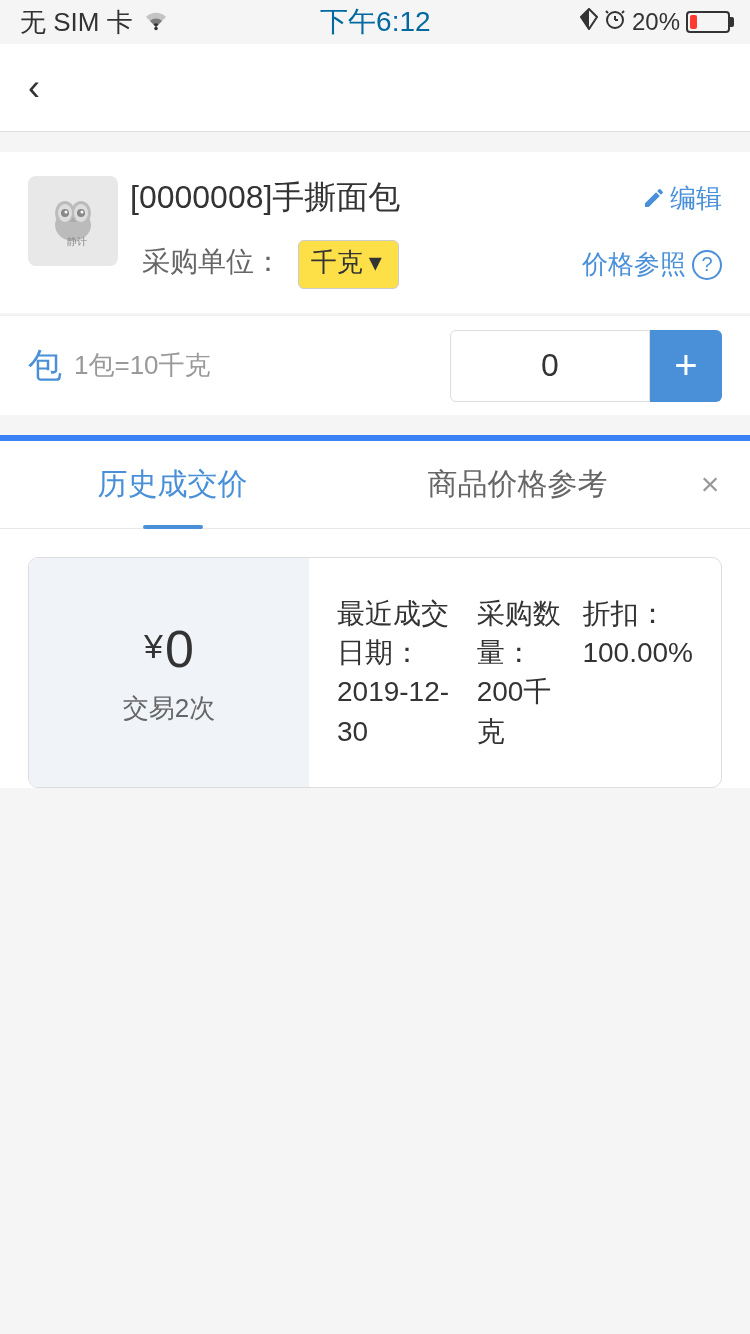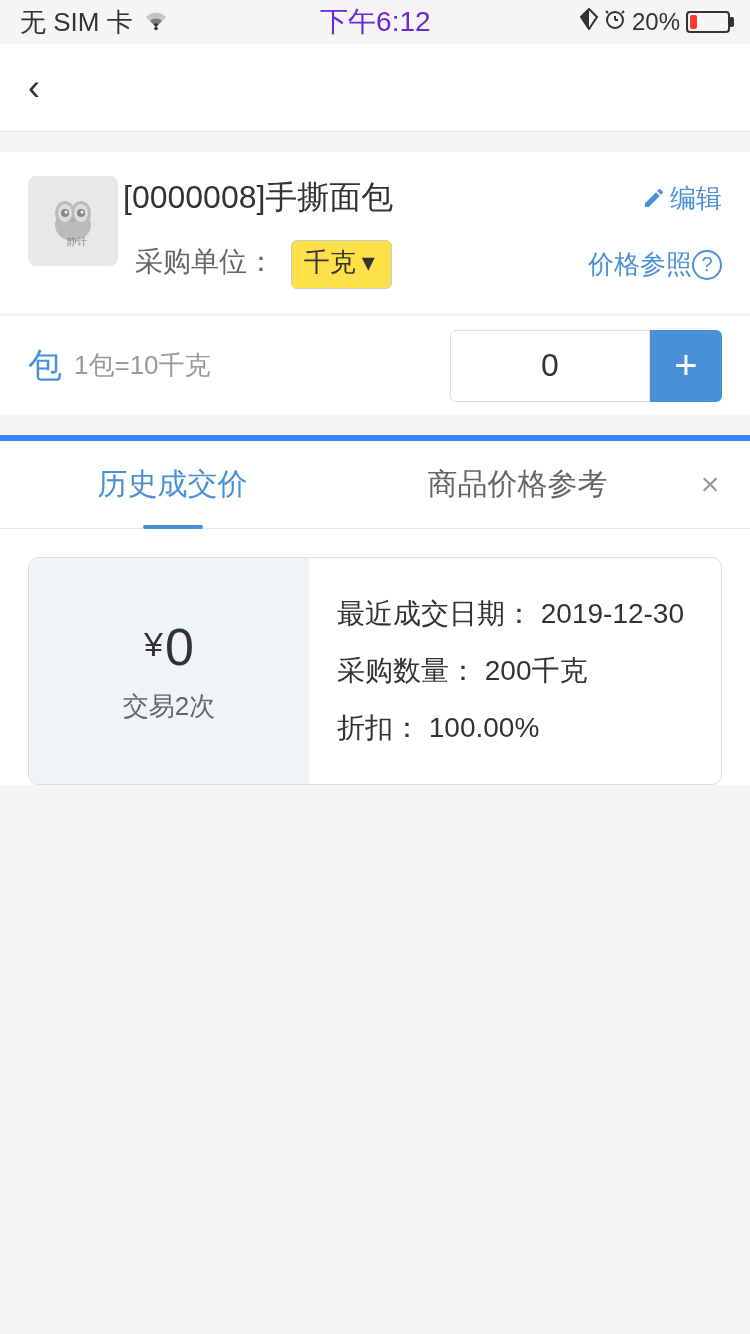--- a/index.html
+++ b/index.html
@@ -24,21 +24,21 @@
     }
     .status-left {
       font-size: 26px;
       color: #333;
       display: flex;
       align-items: center;
       gap: 8px;
     }
     .status-center {
       font-size: 28px;
-      color: #6d28d9;
+      color: #0369a1;
       font-weight: 500;
     }
     .status-right {
       display: flex;
       align-items: center;
       gap: 6px;
       font-size: 24px;
       color: #333;
     }
     .battery {
@@ -102,21 +102,21 @@
     }
     .product-thumbnail {
       width: 90px;
       height: 90px;
       background: #e8e8e8;
       border-radius: 8px;
       display: flex;
       align-items: center;
       justify-content: center;
       flex-shrink: 0;
-      margin-right: 5px;
+      margin-right: 12px;
     }
     .owl-icon {
       font-size: 36px;
       color: #999;
     }
     .product-info {
       flex: 1;
     }
     .product-header {
       display: flex;
@@ -156,20 +156,21 @@
       display: inline-flex;
       align-items: center;
       gap: 6px;
       margin-left: 8px;
     }
     .price-ref {
       font-size: 26px;
       color: #4a90d9;
       display: flex;
       align-items: center;
+      gap: 6px;
     }
     .help-circle {
       width: 30px;
       height: 30px;
       border: 2px solid #4a90d9;
       border-radius: 50%;
       display: inline-flex;
       align-items: center;
       justify-content: center;
       font-size: 20px;
@@ -318,21 +319,20 @@
     }
     .price-trade-count {
       font-size: 26px;
       color: #666;
       margin-top: 12px;
     }
     .price-right {
       flex: 1;
       padding: 36px 28px;
       display: flex;
-      flex-direction: column;
       gap: 18px;
     }
     .price-detail-row {
       font-size: 28px;
       color: #333;
       line-height: 1.4;
     }
 
     
     .content-body {

